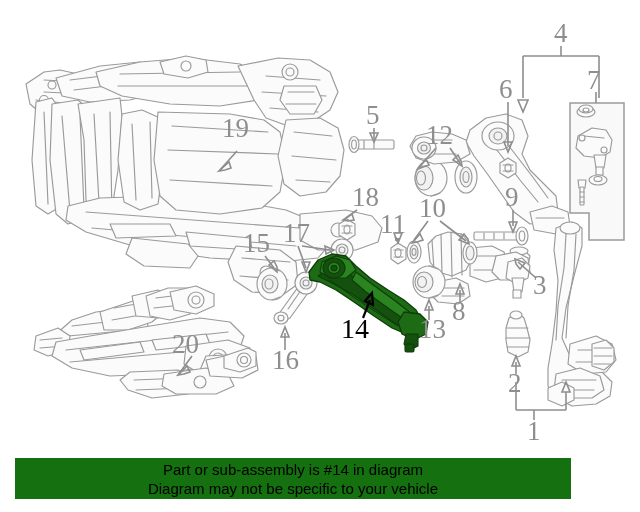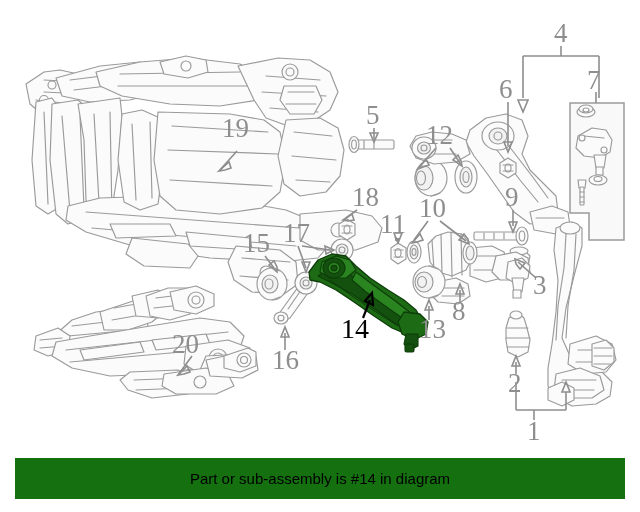--- a/index.html
+++ b/index.html
@@ -80,21 +80,21 @@
   .hl-fill-light {
     fill: #2a8420;
     stroke: #0d3d09;
     stroke-width: 1.1;
     stroke-linejoin: round;
   }
   #footer-banner {
     position: absolute;
     left: 15px;
     top: 458px;
-    width: 610px;
+    width: 556px;
     height: 41px;
     background: #157010;
     display: flex;
     flex-direction: column;
     align-items: center;
     justify-content: center;
   }
   .banner-line {
     font-family: "Liberation Sans", sans-serif;
     font-size: 15px;
@@ -499,15 +499,16 @@
     <g>
       <path class="lead highlight" d="M363,318 L370,300"></path>
       <path class="lead highlight" fill="#000000" stroke="none" d="M372,293 L373,305 L365,301 Z"></path>
       <text class="callout-text highlight" x="341" y="338">14</text>
     </g>
 
   </svg>
 
   <div id="footer-banner">
     <div class="banner-line">Part or sub-assembly is #14 in diagram</div>
+    <div class="banner-line">Diagram may not be specific to your vehicle</div>
   </div>
 
 </div>
 
 </body></html>

